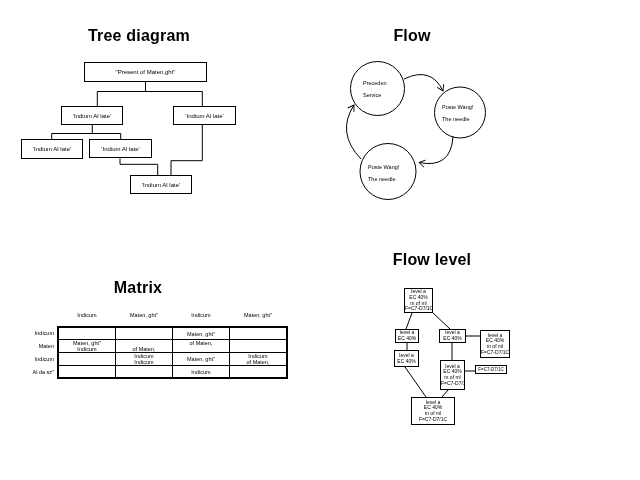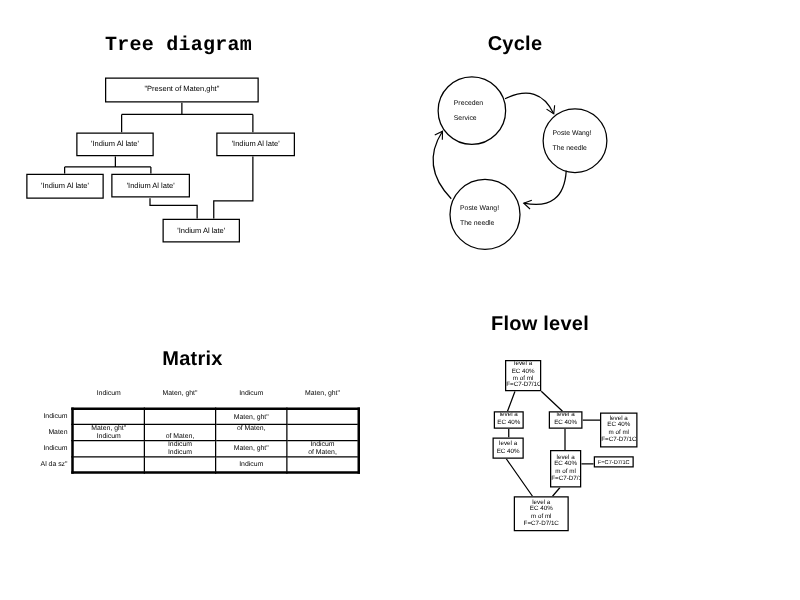--- a/index.html
+++ b/index.html
@@ -55,57 +55,57 @@
     <circle cx="388" cy="171.5" r="28" fill="#fff" stroke="#000" stroke-width="1"></circle>
 
     <path d="M404,79 Q431,66 443,91" fill="none" stroke="#000" stroke-width="1" marker-end="url(#arw)"></path>
     <path d="M453,136.5 Q451,169 419,162.5" fill="none" stroke="#000" stroke-width="1" marker-end="url(#arw)"></path>
     <path d="M361,159 Q336,133 354,105" fill="none" stroke="#000" stroke-width="1" marker-end="url(#arw)"></path>
 
     <path d="M412,313 L406,329 M433,313 L450,329 M466,336 H480 M407,343 V350
              M452,343 V360 M465,371 H475 M405,367 L426,397 M448,390 L442,397" fill="none" stroke="#000" stroke-width="1"></path>
   </svg>
 
-  <div class="title" style="left:84px;top:27px;font-family:Liberation Mono, monospace;">Tree diagram</div>
+  <div class="title" style="left:84px;top:27px;">Tree diagram</div>
 
   <div class="nbox" style="left:84px;top:62px;width:123px;height:20px;">
     <span>"Present of Maten,ght"</span>
   </div>
   <div class="nbox" style="left:61px;top:106px;width:62px;height:19px;">
     <span>'Indium Al late'</span>
   </div>
   <div class="nbox" style="left:173px;top:106px;width:63px;height:19px;">
     <span>'Indium Al late'</span>
   </div>
   <div class="nbox" style="left:21px;top:139px;width:62px;height:20px;">
     <span>'Indium Al late'</span>
   </div>
   <div class="nbox" style="left:89px;top:139px;width:63px;height:19px;">
     <span>'Indium Al late'</span>
   </div>
   <div class="nbox" style="left:130px;top:175px;width:62px;height:19px;">
     <span>'Indium Al late'</span>
   </div>
 
-  <div class="title" style="left:357px;top:27px;">Cycle</div>
+  <div class="title" style="left:357px;top:27px;">Flow</div>
 
   <div class="cyc" style="left:363px;top:77px;">
     <div>Preceden</div>
     <div>Service</div>
   </div>
   <div class="cyc" style="left:442px;top:101px;">
     <div>Poste Wang!</div>
     <div>The needle</div>
   </div>
   <div class="cyc" style="left:368px;top:161px;">
     <div>Poste Wang!</div>
     <div>The needle</div>
   </div>
 
-  <div class="title" style="left:99px;top:279px;">Matrix</div>
+  <div class="title" style="left:83px;top:279px;">Matrix</div>
 
   <div class="mcolh" style="left:58px;">Indicum</div>
   <div class="mcolh" style="left:115px;">Maten, ght"</div>
   <div class="mcolh" style="left:172px;">Indicum</div>
   <div class="mcolh" style="left:229px;">Maten, ght"</div>
 
   <div class="mrowh" style="top:327px;">Indicum</div>
   <div class="mrowh" style="top:340px;">Maten</div>
   <div class="mrowh" style="top:353px;">Indicum</div>
   <div class="mrowh" style="top:366px;">Al da sz"</div>

